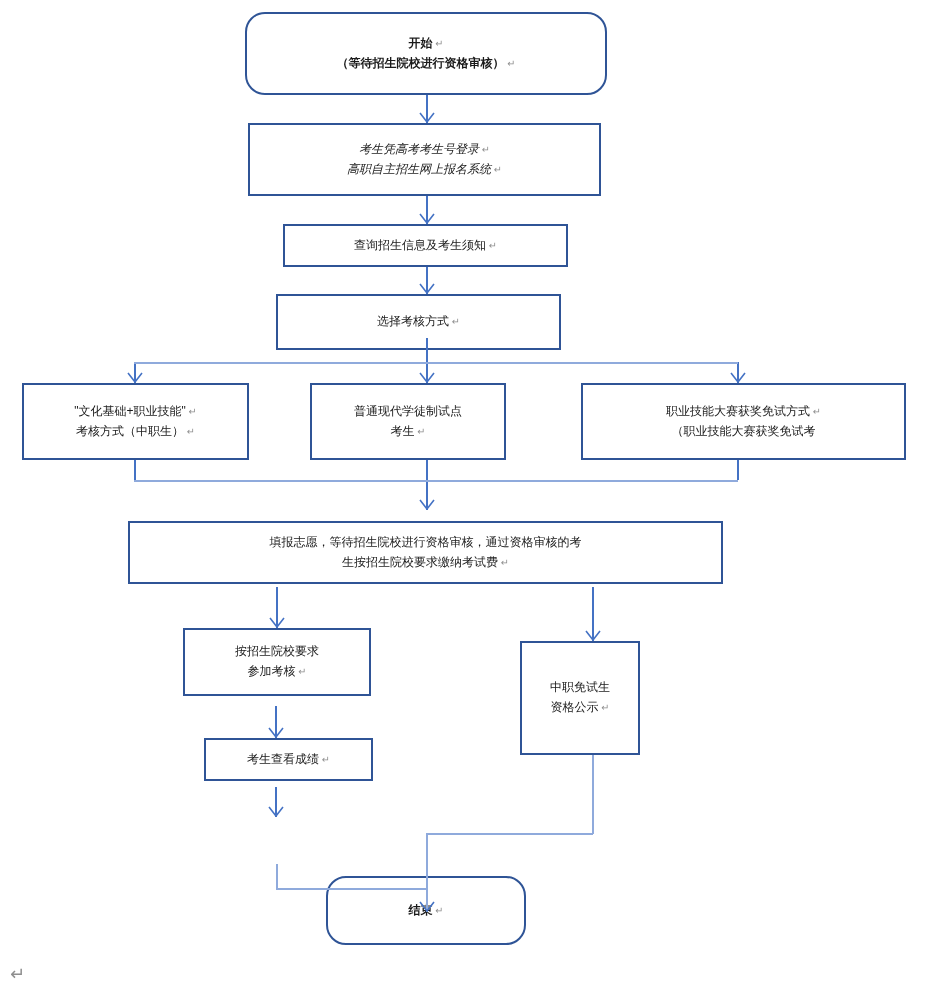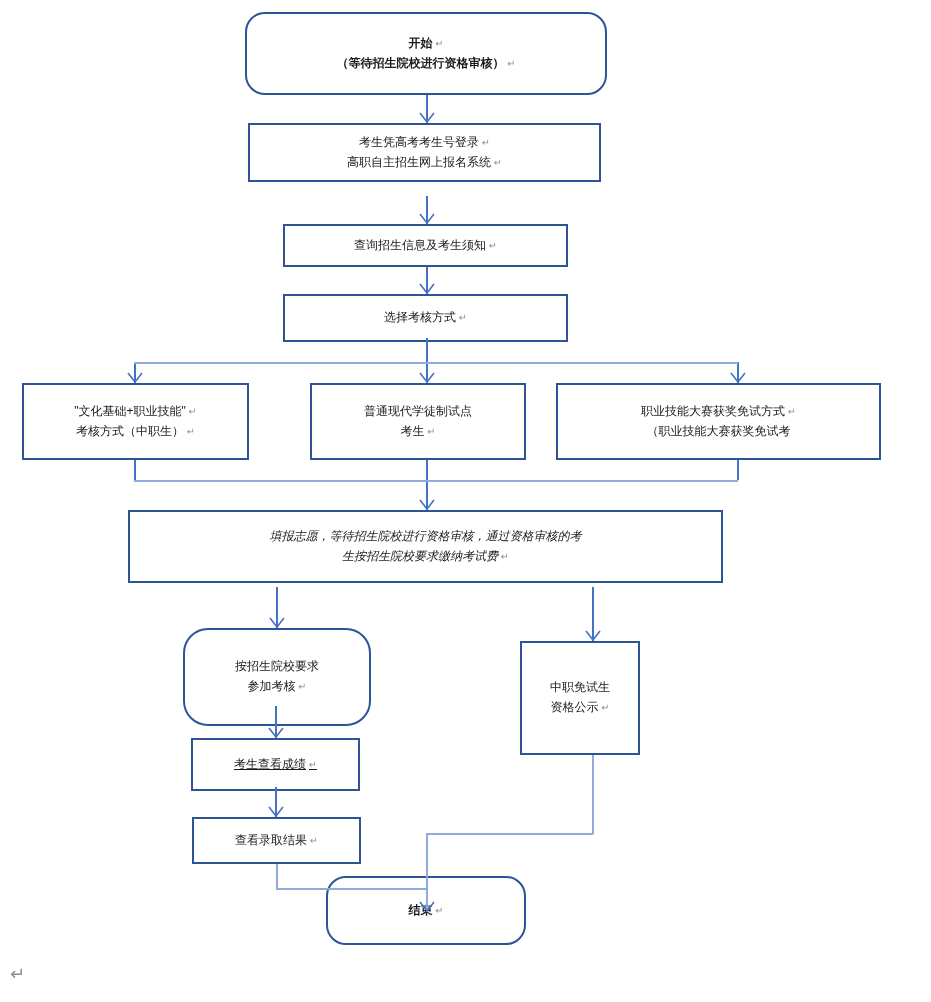--- a/index.html
+++ b/index.html
@@ -31,70 +31,67 @@
 </head>
 <body>
 
 <div class="canvas">
 
   <div class="box rounded bold" style="left:245px;top:12px;width:362px;height:83px;">
     <div class="line"><span>开始</span><span class="ret">↵</span></div>
     <div class="line"><span>（等待招生院校进行资格审核）</span><span class="ret">↵</span></div>
   </div>
 
-  <div class="box" style="left:248px;top:123px;width:353px;height:59px;">
+  <div class="box" style="left:248px;top:123px;width:353px;height:73px;font-style:italic;">
     <div class="line"><span>考生凭高考考生号登录</span><span class="ret">↵</span></div>
     <div class="line"><span>高职自主招生网上报名系统</span><span class="ret">↵</span></div>
   </div>
 
   <div class="box" style="left:283px;top:224px;width:285px;height:43px;text-align:right;">
     <div class="line"><span>查询招生信息及考生须知</span><span class="ret">↵</span></div>
   </div>
 
-  <div class="box" style="left:283px;top:294px;width:285px;height:48px;">
+  <div class="box" style="left:276px;top:294px;width:285px;height:56px;">
     <div class="line"><span>选择考核方式</span><span class="ret">↵</span></div>
   </div>
 
   <div class="box" style="left:22px;top:383px;width:227px;height:77px;">
     <div class="line"><span>"文化基础+职业技能"</span><span class="ret">↵</span></div>
     <div class="line"><span>考核方式（中职生）</span><span class="ret">↵</span></div>
   </div>
 
-  <div class="box" style="left:310px;top:383px;width:216px;height:77px;">
+  <div class="box" style="left:310px;top:383px;width:196px;height:77px;">
     <div class="line"><span>普通现代学徒制试点</span></div>
     <div class="line"><span>考生</span><span class="ret">↵</span></div>
   </div>
 
-  <div class="box" style="left:556px;top:383px;width:325px;height:77px;">
+  <div class="box" style="left:581px;top:383px;width:325px;height:77px;">
     <div class="line"><span>职业技能大赛获奖免试方式</span><span class="ret">↵</span></div>
     <div class="line"><span>（职业技能大赛获奖免试考</span></div>
   </div>
 
-  <div class="box" style="left:128px;top:510px;width:595px;height:73px;font-style:italic;">
+  <div class="box" style="left:128px;top:521px;width:595px;height:63px;">
     <div class="line"><span>填报志愿，等待招生院校进行资格审核，通过资格审核的考</span></div>
     <div class="line"><span>生按招生院校要求缴纳考试费</span><span class="ret">↵</span></div>
   </div>
 
-  <div class="box" style="left:183px;top:628px;width:188px;height:98px;border-radius:25px;">
+  <div class="box" style="left:183px;top:628px;width:188px;height:68px;">
     <div class="line"><span>按招生院校要求</span></div>
     <div class="line"><span>参加考核</span><span class="ret">↵</span></div>
   </div>
 
   <div class="box" style="left:520px;top:641px;width:120px;height:114px;">
     <div class="line"><span>中职免试生</span></div>
     <div class="line"><span>资格公示</span><span class="ret">↵</span></div>
   </div>
 
-  <div class="box" style="left:191px;top:738px;width:169px;height:53px;text-decoration:underline;">
+  <div class="box" style="left:204px;top:738px;width:169px;height:43px;">
     <div class="line"><span>考生查看成绩</span><span class="ret">↵</span></div>
   </div>
 
-  <div class="box" style="left:192px;top:817px;width:169px;height:47px;">
-    <div class="line"><span>查看录取结果</span><span class="ret">↵</span></div>
-  </div>
 
   <div class="box rounded bold" style="left:326px;top:876px;width:200px;height:69px;">
     <div class="line"><span>结束</span><span class="ret">↵</span></div>
   </div>
 
   <div class="v" style="left:426px;top:95px;height:28px;"></div>
   <div class="v" style="left:426px;top:196px;height:28px;"></div>
   <div class="v" style="left:426px;top:267px;height:27px;"></div>
   <div class="v" style="left:426px;top:338px;height:25px;"></div>
   <div class="v" style="left:134px;top:362px;height:21px;"></div>

